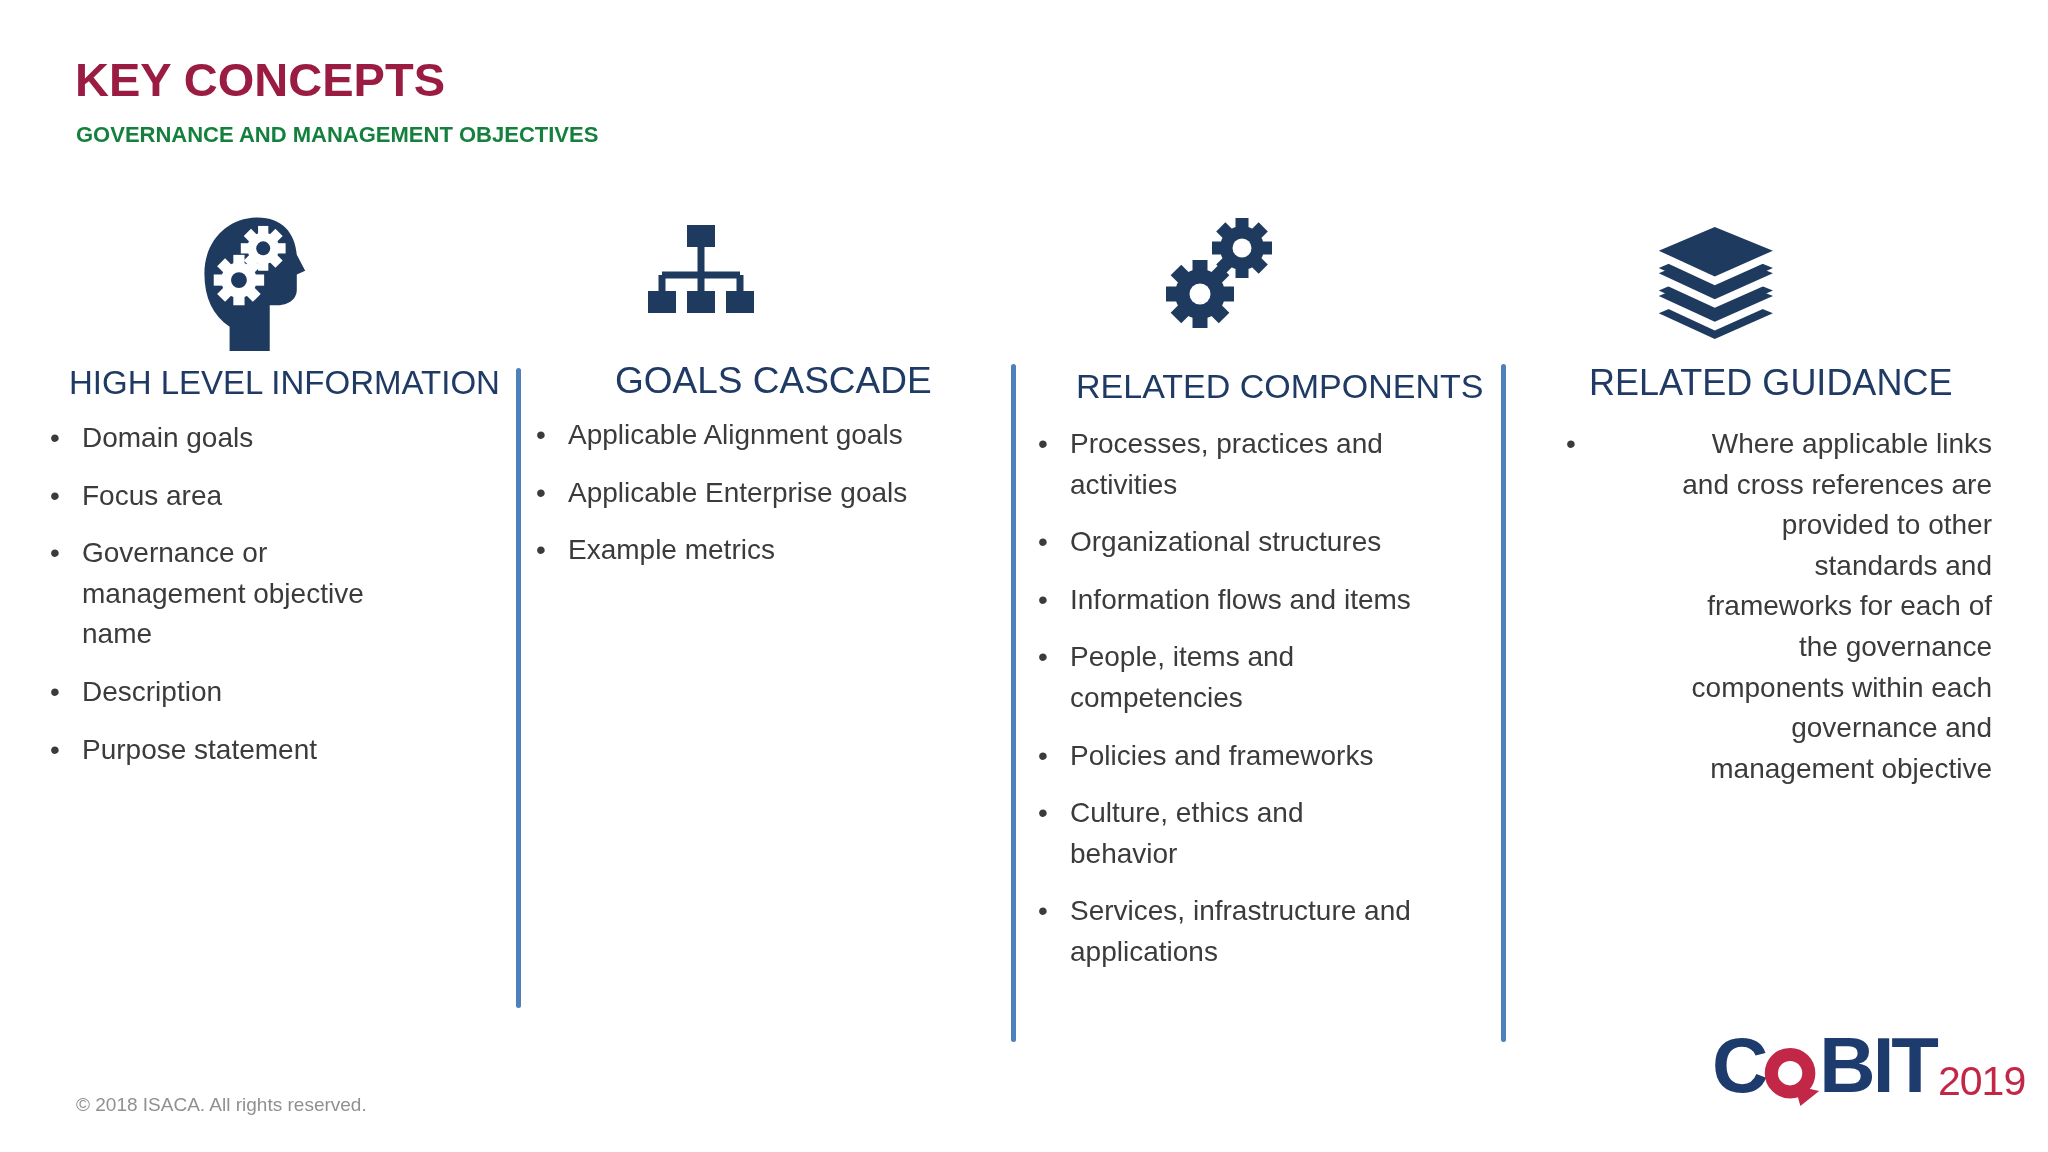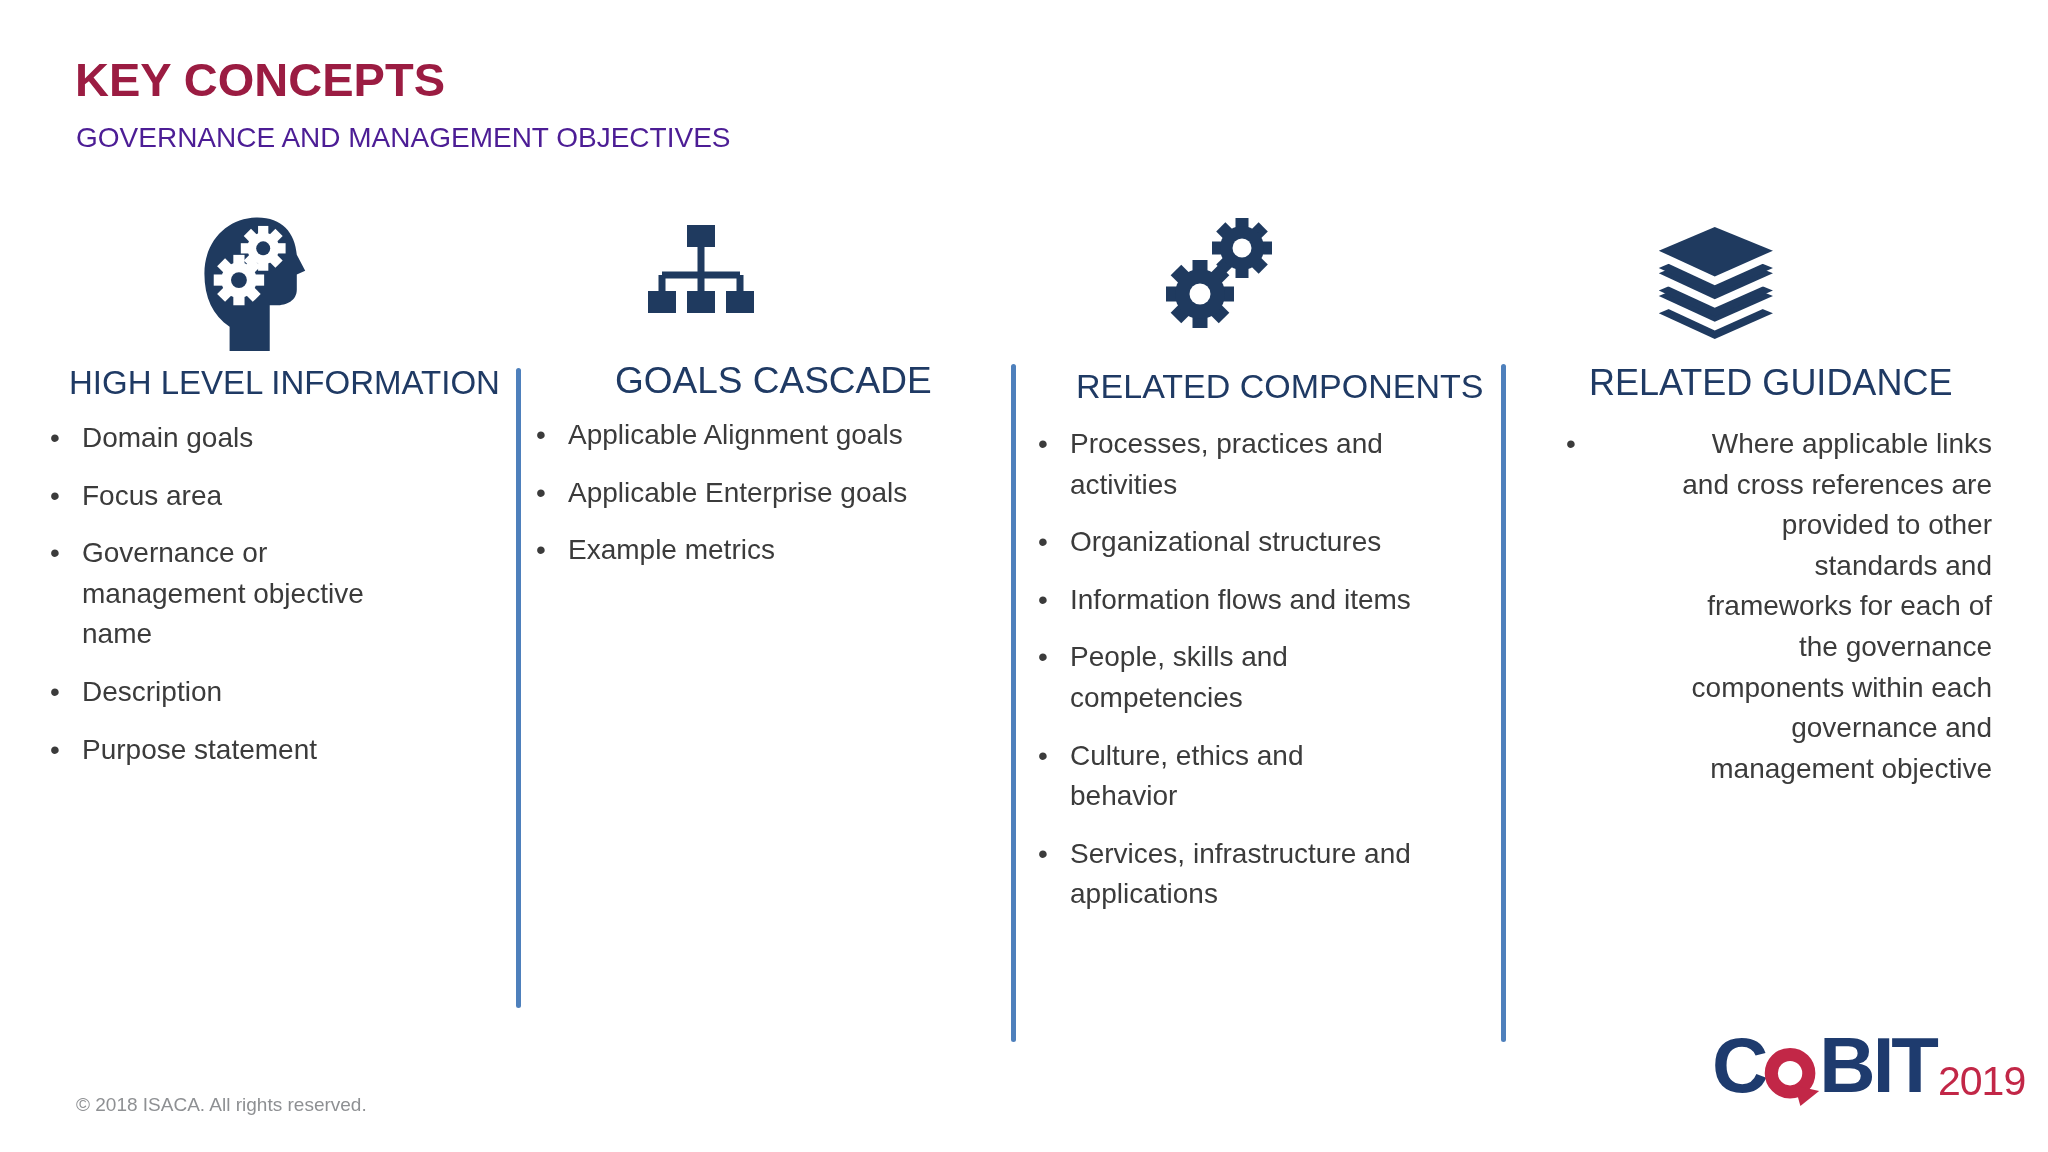--- a/index.html
+++ b/index.html
@@ -1,20 +1,20 @@
 <!DOCTYPE html>
 <html><head>
 <meta charset="utf-8">
 <style>
   html,body{margin:0;padding:0;background:#ffffff;}
   body{font-family:"Liberation Sans", sans-serif;}
   .slide{position:relative;width:2048px;height:1152px;background:#ffffff;overflow:hidden;padding-left:8px;}
 
   .title{position:absolute;left:75px;top:52px;font-size:47px;font-weight:bold;color:#9B1C42;letter-spacing:0px;}
-  .subtitle{position:absolute;left:76px;top:122px;font-size:28px;font-weight:normal;color:#4c1d95;}
+  .subtitle{position:absolute;left:76px;top:122px;font-size:22px;font-weight:bold;color:#15803d;}
 
   .col-header{position:absolute;color:#1F3A64;font-weight:400;white-space:nowrap;margin-left:23px;}
   .col-header.h1{left:46px;top:364px;font-size:33px;}
   .col-header.h2{left:592px;top:360px;font-size:37px;}
   .col-header.h3{left:1053px;top:367px;font-size:34px;}
   .col-header.h4{left:1566px;top:362px;font-size:36px;}
 
   ul.bullets{position:absolute;list-style:none;margin:0;padding:0;}
   ul.bullets li{position:relative;padding-left:36px;margin-bottom:17px;
     font-size:28px;line-height:1.45;color:#3B3B3B;white-space:pre-line;}
@@ -131,22 +131,23 @@
   <ul class="bullets list2">
       <li>Applicable Alignment goals</li>
       <li>Applicable Enterprise goals</li>
       <li>Example metrics</li>
     </ul>
   <ul class="bullets list3">
       <li>Processes, practices and
 activities</li>
       <li>Organizational structures</li>
       <li>Information flows and items</li>
-      <li>People, skills and
+      <li>People, items and
 competencies</li>
+      <li>Policies and frameworks</li>
       <li>Culture, ethics and
 behavior</li>
       <li>Services, infrastructure and
 applications</li>
     </ul>
   <ul class="bullets list4">
       <li>Where applicable links
 and cross references are
 provided to other
 standards and

